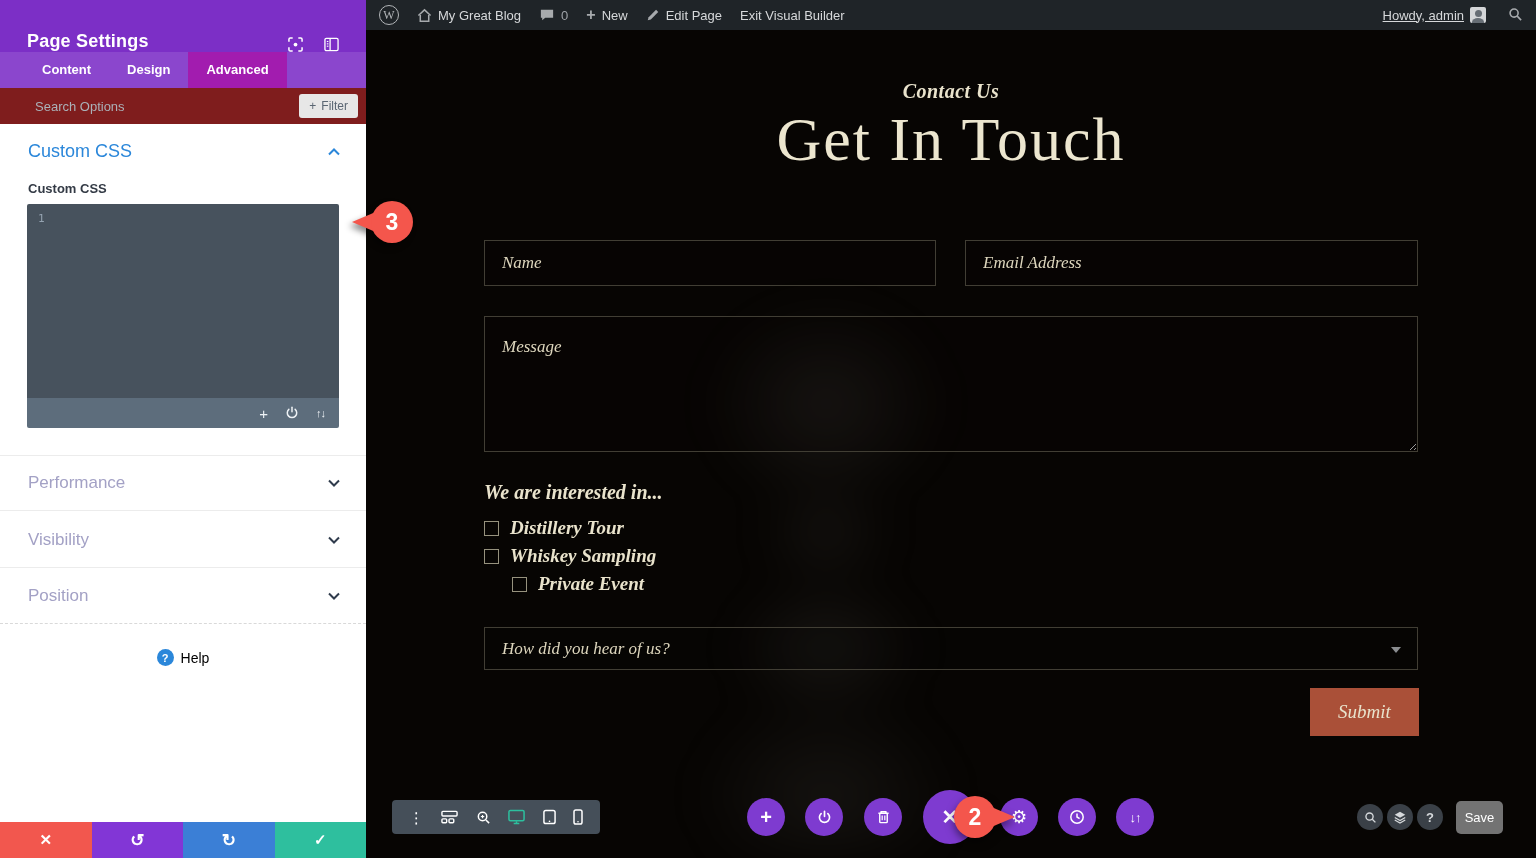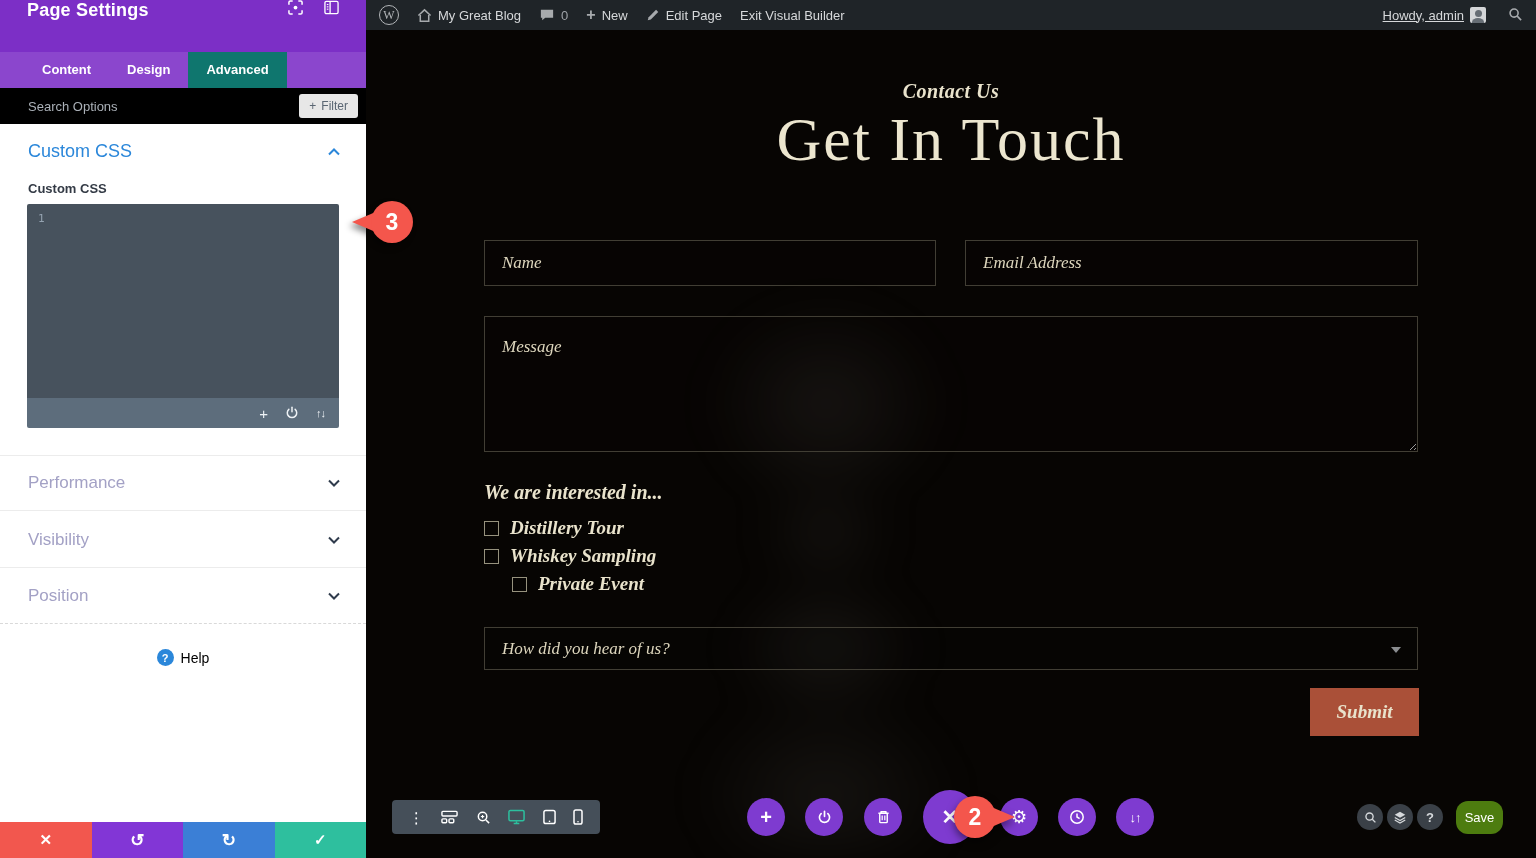--- a/index.html
+++ b/index.html
@@ -39,47 +39,47 @@
   #f-email { left:599px; top:240px; width:453px; height:46px; }
   #f-message { left:118px; top:316px; width:934px; height:136px; padding-top:20px; resize:both; }
 
   .interests { position:absolute; left:118px; top:481px; font-family:"Liberation Serif",serif; font-style:italic; font-weight:bold; font-size:20px; color:#e9e3cc; }
   .cb-row { position:absolute; left:118px; height:24px; display:flex; align-items:center; gap:11px; font-family:"Liberation Serif",serif; font-style:italic; font-weight:bold; font-size:19px; color:#e9e3cc; }
   .cb-box { width:15px; height:15px; border:1px solid #96927e; background:transparent; flex:none; }
 
   .select { position:absolute; left:118px; top:627px; width:934px; height:43px; border:1px solid #413e34; background:rgba(8,6,4,.18); display:flex; align-items:center; padding:0 17px; font-family:"Liberation Serif",serif; font-style:italic; font-size:17px; color:#ddd6bd; }
   .select-arrow { position:absolute; right:16px; top:19px; width:0; height:0; border-left:5px solid transparent; border-right:5px solid transparent; border-top:6px solid #8a8d90; }
 
-  .submit { position:absolute; left:944px; top:688px; width:109px; height:48px; background:#aa5038; border:none; color:#e9e3cc; font-family:"Liberation Serif",serif; font-style:italic; font-weight:bold; font-size:19px; cursor:pointer; }
+  .submit { position:absolute; left:944px; top:688px; width:109px; height:48px; background:#aa5038; border:none; color:#e9e3cc; font-family:"Liberation Serif",serif; font-style:italic; font-weight:normal; font-size:19px; cursor:pointer; }
 
   
   .vb-toolbar { position:absolute; left:26px; top:800px; width:208px; height:34px; background:#454f59; border-radius:4px; display:flex; align-items:center; justify-content:space-around; padding:0 8px; color:#fff; }
   .vb-kebab { font-size:15px; color:#fff; line-height:1; }
 
   
   .circle-btn { position:absolute; width:38px; height:38px; top:798px; border-radius:50%; background:#7e3bd0; color:#fff; display:flex; align-items:center; justify-content:center; cursor:pointer; }
   .circle-btn.big { width:54px; height:54px; top:790px; font-size:21px; }
   .cb-plus { font-size:20px; font-weight:bold; }
   .cb-x { font-size:20px; font-weight:bold; }
   .cb-gear { font-size:18px; }
   .cb-arrows { font-size:13px; font-weight:bold; letter-spacing:-1px; }
 
   
   .br-circle { position:absolute; top:804px; width:26px; height:26px; border-radius:50%; background:#3a4047; color:#d6d9dc; display:flex; align-items:center; justify-content:center; font-size:13px; font-weight:bold; cursor:pointer; }
-  .save-btn { position:absolute; left:1090px; top:801px; width:47px; height:33px; background:#4d7c0f; border:none; border-radius:12px; color:#fff; font-size:13px; display:flex; align-items:center; justify-content:center; cursor:pointer; }
+  .save-btn { position:absolute; left:1090px; top:801px; width:47px; height:33px; background:#737373; border:none; border-radius:5px; color:#fff; font-size:13px; display:flex; align-items:center; justify-content:center; cursor:pointer; }
 
   
   .sidebar { position:absolute; left:0; top:0; width:366px; height:858px; background:#fff; z-index:10; }
-  .sb-header { height:52px; background:#7c2fc6; display:flex; align-items:flex-start; padding:0 27px; }
+  .sb-header { height:52px; background:#7c2fc6; display:flex; align-items:flex-end; padding:0 27px; }
   .sb-title { color:#fff; font-size:18px; font-weight:bold; letter-spacing:.2px; }
   .sb-hicons { margin-left:auto; display:flex; align-items:center; gap:21px; }
   .sb-tabs { height:36px; background:#8b46cd; display:flex; padding-left:24px; }
   .sb-tab { padding:0 18px; line-height:36px; color:#fff; font-size:13px; font-weight:bold; cursor:pointer; }
-  .sb-tab.active { background:#0f766e; }
-  .sb-search { height:36px; background:#000000; display:flex; align-items:center; padding:0 8px 0 28px;justify-content:space-between; }
+  .sb-tab.active { background:#a21caf; }
+  .sb-search { height:36px; background:#7f1d1d; display:flex; align-items:center; padding:0 8px 0 35px;justify-content:space-between; }
   .sb-search-text { color:#abb1b8; font-size:13px; }
   .filter-btn { margin-left:auto; height:24px; background:#e7e7e7; border:none; border-radius:3px; padding:0 10px; display:flex; align-items:center; gap:5px; color:#5a6673; font-size:12px; cursor:pointer; }
 
   .sb-sec-head { position:absolute; left:28px; top:141px; font-size:18px; color:#2b87da; cursor:pointer; }
   .sb-sec-chevron { position:absolute; right:26px; top:148px; }
   .css-label { position:absolute; left:28px; top:181px; font-size:13px; font-weight:bold; color:#333a45; }
 
   .editor { position:absolute; left:27px; top:204px; width:312px; height:224px; border-radius:2px; overflow:hidden; }
   .editor-body { height:194px; background:#47525d; padding:8px 11px; font-family:"DejaVu Sans Mono",monospace; font-size:11px; color:#95a3b1; cursor:text; }
   .editor-bar { height:30px; background:#5d6d7c; display:flex; align-items:center; justify-content:flex-end; gap:17px; padding:0 14px; color:#eef2f5; }

